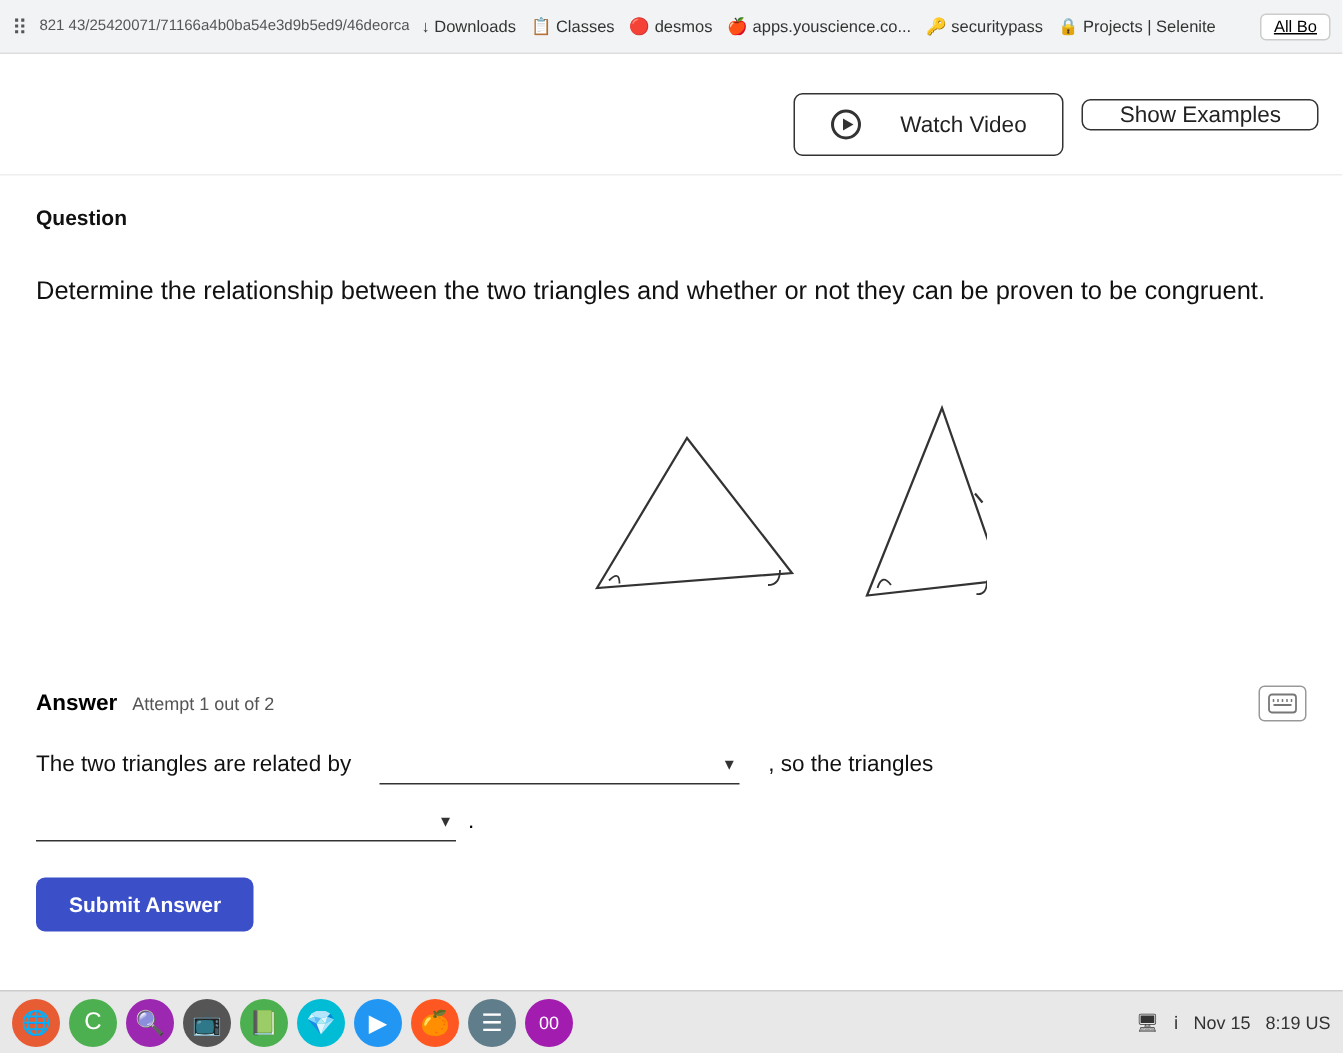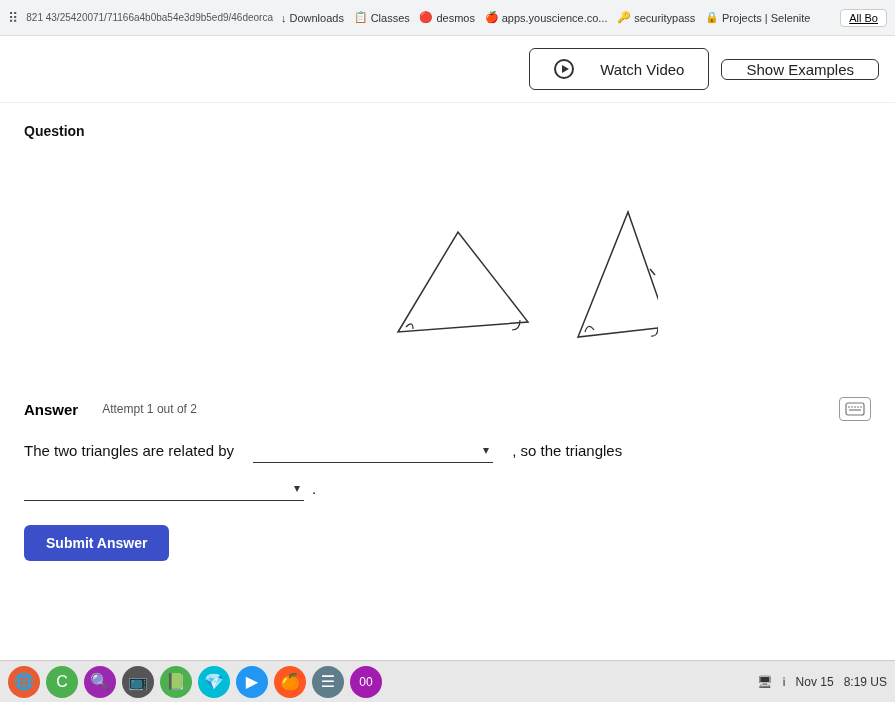--- a/index.html
+++ b/index.html
@@ -78,20 +78,21 @@
       align-items: center;
       gap: 26px;
       border: 1.5px solid #333;
       border-radius: 6px;
       padding: 10px 24px;
       background: white;
       font-size: 15px;
       font-weight: 500;
       cursor: pointer;
       color: #222;
+      margin-top: 14px;
     }
     .play-circle {
       width: 20px;
       height: 20px;
       border-radius: 50%;
       border: 2px solid #333;
       display: flex;
       align-items: center;
       justify-content: center;
     }
@@ -145,21 +146,21 @@
     }
 
     
     .answer-section {
       margin-top: 10px;
     }
 
     .answer-header {
       display: flex;
       align-items: center;
-      gap: 24px;
+      gap: 10px;
       margin-bottom: 16px;
     }
 
     .answer-label {
       font-weight: bold;
       font-size: 15px;
     }
 
     .attempt-text {
       font-size: 12px;
@@ -337,20 +338,21 @@
     <div class="play-circle">
       <div class="play-triangle"></div>
     </div>
     <span>Watch Video</span>
   </button>
   <button class="show-examples-btn">Show Examples</button>
 </div>
 
 <div class="main-content">
   <div class="question-label">Question</div>
+  <div class="question-text">Determine the relationship between the two triangles and whether or not they can be proven to be congruent.</div>
 
   <div class="triangles-area">
     <svg width="420" height="190" viewBox="0 0 420 190">
 
       <polygon points="160,160 220,60 290,150" fill="none" stroke="#333" stroke-width="1.5"></polygon>
 
       <path d="M168,155 Q175,148 175,157" fill="none" stroke="#333" stroke-width="1.2"></path>
 
       <path d="M282,148 Q282,158 274,158" fill="none" stroke="#333" stroke-width="1.2"></path>
 

